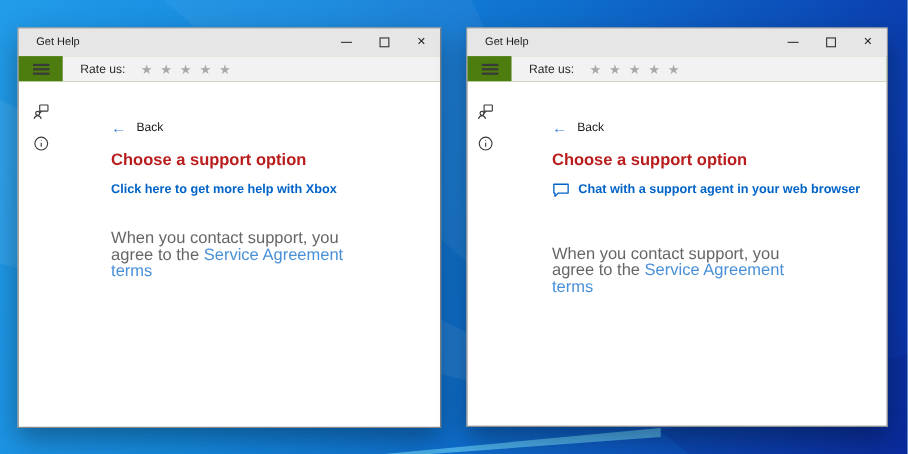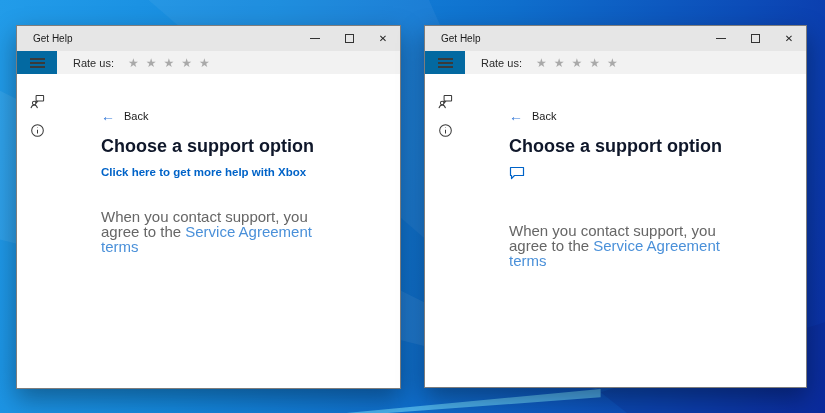--- a/index.html
+++ b/index.html
@@ -38,21 +38,21 @@
   .caption-buttons { display: flex; height: 100%; }
   .caption-btn {
     width: 34px; height: 100%;
     display: flex; align-items: center; justify-content: center;
     color: #333; font-size: 10px; cursor: default;
   }
   .min-glyph { display: block; width: 10px; border-bottom: 1px solid #333; }
   .max-glyph { display: block; width: 9px; height: 9px; border: 1px solid #333; }
   .close-glyph { font-size: 10px; line-height: 1; color: #222; }
 
-  .menubar { height: 23px; flex: 0 0 23px; display: flex; background: #0369a1; }
+  .menubar { height: 23px; flex: 0 0 23px; display: flex; background: #4d7c0f; }
   .hamburger-zone { width: 40px; display: flex; align-items: center; justify-content: center; }
   .hamburger { width: 15px; }
   .hamburger span { display: block; height: 0; border-bottom: 2px solid #3a3a3a; margin: 2px 0; }
   .ratebar {
     flex: 1; background: #f2f2f2;
     display: flex; align-items: center;
     padding-left: 16px; gap: 14px;
   }
   .rate-label { font-size: 11px; color: #2b2b2b; }
   .stars { display: flex; gap: 7px; }
@@ -61,21 +61,21 @@
   .win-body { flex: 1; display: flex; }
   .sidebar { width: 40px; padding-top: 20px; display: flex; flex-direction: column; align-items: center; gap: 14px; }
   .side-icon { width: 15px; height: 15px; display: block; }
 
   .content { flex: 1; padding-left: 44px; padding-right: 24px; }
 
   .back-link { margin-top: 35px; display: flex; align-items: center; gap: 9px; width: max-content; cursor: pointer; }
   .back-arrow { color: #3579d8; font-size: 14px; line-height: 1; }
   .back-label { font-size: 11px; font-weight: normal; color: #1a1a1a; }
 
-  .heading { margin-top: 13px; font-size: 18px; line-height: 20px; font-weight: bold; color: #0f172a; }
+  .heading { margin-top: 13px; font-size: 15px; line-height: 20px; font-weight: bold; color: #b91c1c; }
 
   .option-row { margin-top: 10px; display: flex; align-items: flex-start; gap: 8px; width: max-content; cursor: pointer; }
   .option-label { font-size: 11.5px; font-weight: bold; color: #0063c8; }
   .chat-icon { width: 16px; height: 14px; display: block; }
 
   .agreement { margin-top: 31px; font-size: 15px; line-height: 15px; color: #666; max-width: 222px; }
   .window--right .agreement { margin-top: 43px; }
   .agreement-link { color: #4a90d9; cursor: pointer; }
 </style>
 </head>
@@ -213,17 +213,18 @@
         <span class="back-arrow">←</span>
         <span class="back-label">Back</span>
       </div>
       <h1 class="heading">Choose a support option</h1>
       <div class="option-row">
         <span class="chat-icon">
           <svg viewBox="0 0 16 14" width="16" height="14" fill="none" stroke="#0063c8" stroke-width="1.2" stroke-linejoin="round">
             <path d="M1.5 1.5 H14.5 V9.5 H5.5 L2.5 12.5 V9.5 H1.5 Z"></path>
           </svg>
         </span>
+        <span class="option-label">Chat with a support agent in your web browser</span>
       </div>
       <p class="agreement"><span>When you contact support, you agree to the </span><span class="agreement-link">Service Agreement terms</span></p>
     </div>
   </div>
 </div>
 
 </body></html>

